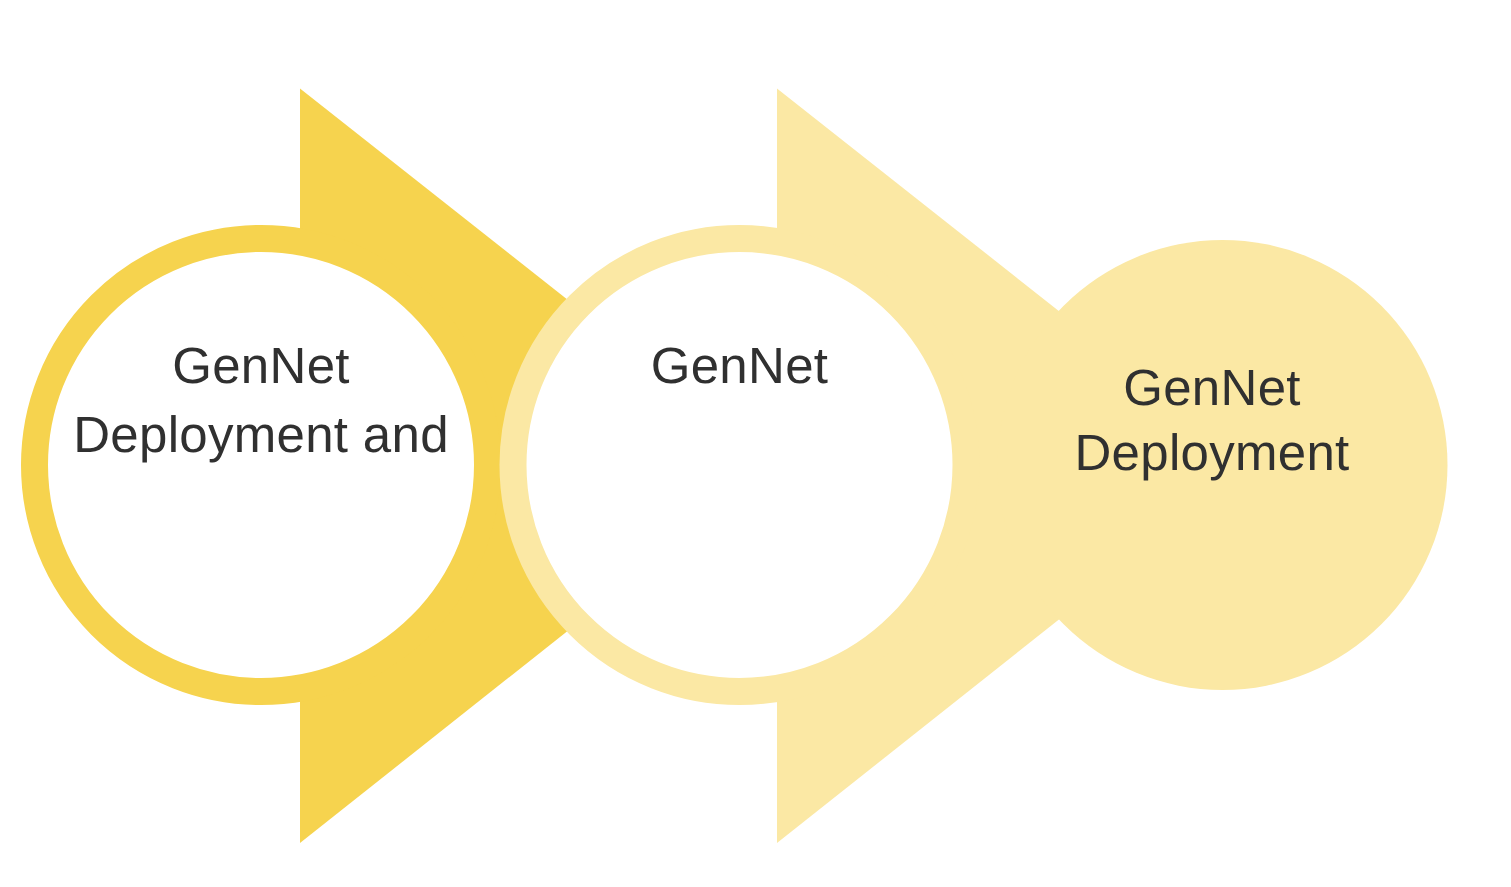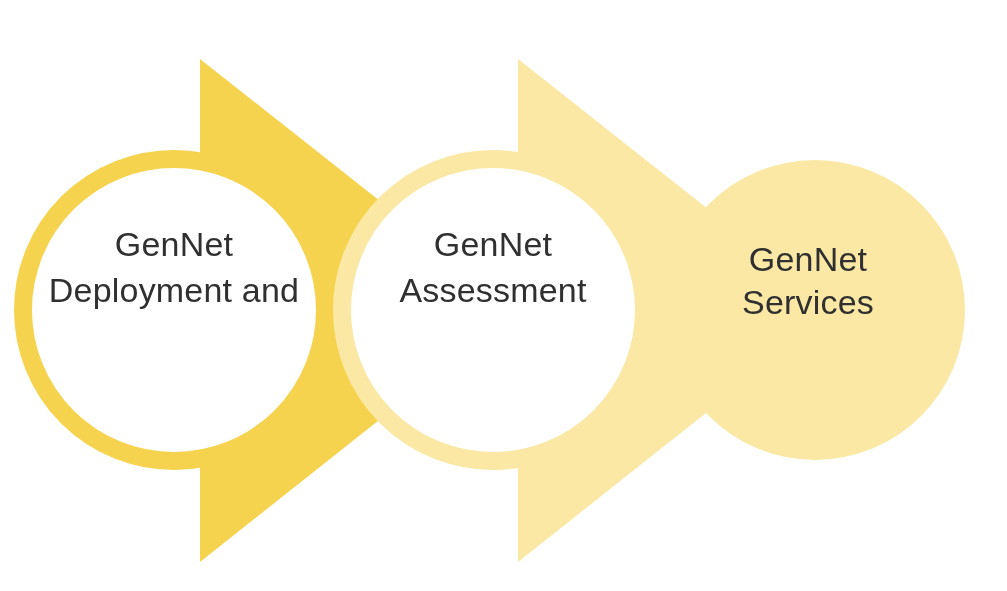--- a/index.html
+++ b/index.html
@@ -57,21 +57,20 @@
     <circle cx="815" cy="310" r="150" fill="#FBE8A4"></circle>
   </svg>
 
   <div class="label label-1" style="color: rgb(48, 48, 48);">
     <span class="line">GenNet</span>
     <span class="line">Deployment and</span>
   </div>
 
   <div class="label label-2" style="color: rgb(48, 48, 48);">
     <span class="line">GenNet</span>
-    <span class="line">Assessment</span>
   </div>
 
   <div class="label label-3" style="color: rgb(48, 48, 48);">
     <span class="line">GenNet</span>
-    <span class="line">Services</span>
+    <span class="line">Deployment</span>
   </div>
 
 </div>
 
 </body></html>

